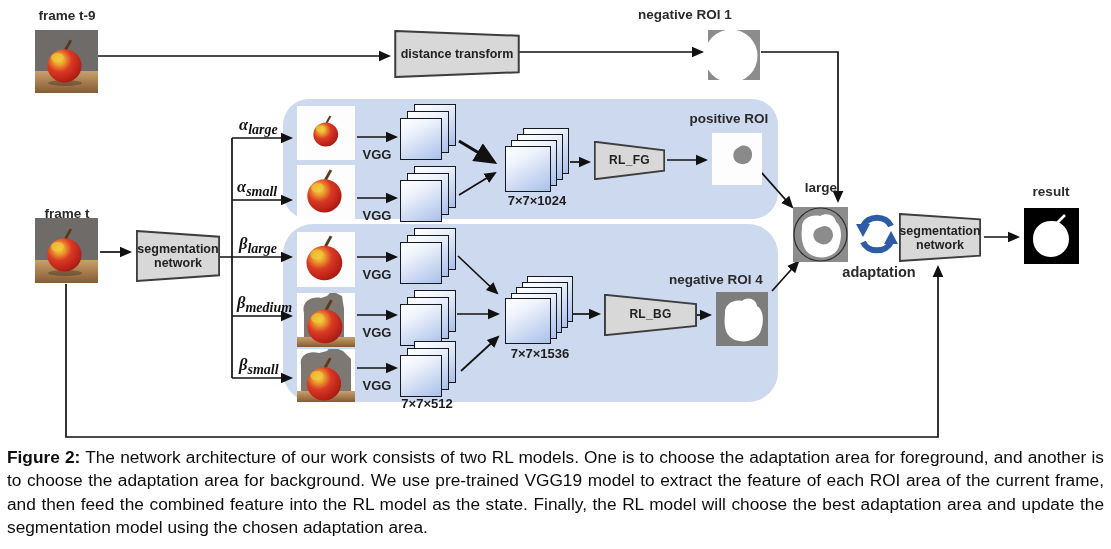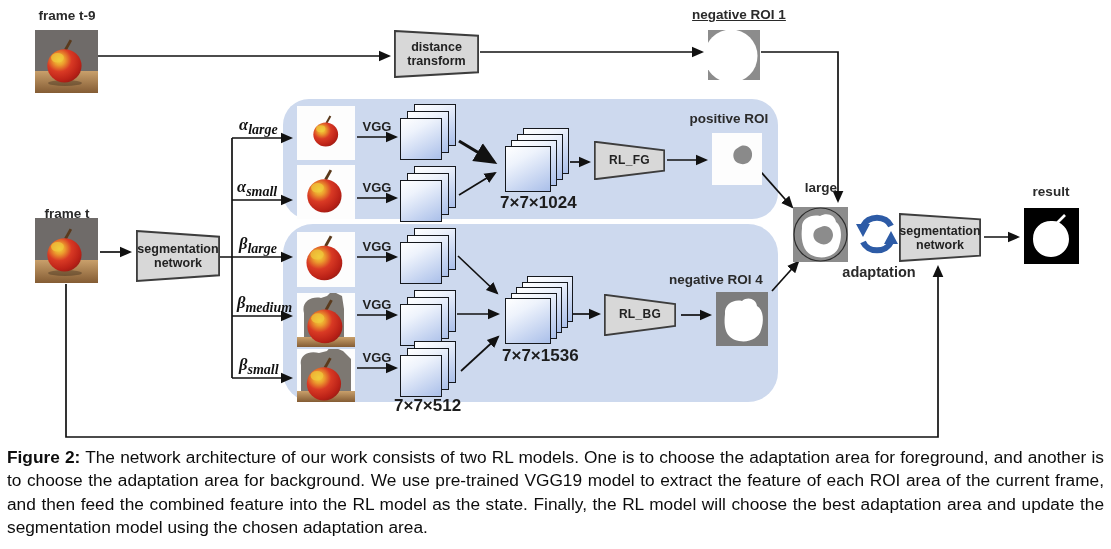--- a/index.html
+++ b/index.html
@@ -10,26 +10,26 @@
   .panel{position:absolute;background:#cdd9ee;}
   .trap{position:absolute;}
   .trap svg{position:absolute;left:0;top:0;width:100%;height:100%;}
   .trap .tlabel{position:absolute;left:0;right:0;top:50%;transform:translateY(-50%);
        text-align:center;font-weight:600;font-size:12.5px;line-height:1.15;color:#222;}
   .trap .rl{font-size:12px;font-weight:700;letter-spacing:.3px;}
   .stack{position:absolute;}
   .layer{position:absolute;border:1.5px solid #15181d;
        background:linear-gradient(150deg,#ffffff 0%,#eef3fc 30%,#aabfe9 100%);}
   .l40{width:40px;height:40px;} .l44{width:44px;height:44px;}
-  .dim{position:absolute;font-weight:700;font-size:17px;color:#1d1d1d;text-align:center;}
+  .dim{position:absolute;font-weight:700;font-size:13px;color:#1d1d1d;text-align:center;}
   .branch-label{position:absolute;font-family:"Liberation Serif",serif;
        font-style:italic;font-weight:700;font-size:16.5px;color:#111;}
   .branch-label sub{font-size:14px;font-weight:700;}
   .vgg{position:absolute;width:44px;text-align:center;font-weight:700;
-       font-size:13px;color:#222;}
+       font-size:13px;color:#222;margin-top:28px;}
   .imgbox{position:absolute;}
   .imgbox svg{display:block;width:100%;height:100%;}
   #caption{position:absolute;left:7px;top:446px;width:1097px;
        font-size:17.3px;line-height:23.3px;color:#0d0d0d;text-align:justify;}
   #caption .cap-bold{font-weight:700;}
   #connectors{position:absolute;left:0;top:0;pointer-events:none;}
 </style>
 </head>
 <body>
 
@@ -100,28 +100,28 @@
   <div class="lbl" style="left:36px;top:8px;width:62px;">frame t-9</div>
   <div class="imgbox" style="left:35px;top:30px;width:63px;height:63px;">
     <svg viewBox="0 0 63 63">
       <rect width="63" height="63" fill="#6f6b69"></rect>
       <rect y="41" width="63" height="22" fill="url(#gWood)"></rect>
       <ellipse cx="30" cy="53" rx="17" ry="3" fill="#000" opacity="0.25"></ellipse>
       <use href="#appleSym" x="9" y="9" width="43" height="45"></use>
     </svg>
   </div>
 
-  <div class="trap" style="left:394px;top:30px;width:85px;height:48px;">
+  <div class="trap" style="left:394px;top:30px;width:85px;height:48px;padding-left:41px;">
     <svg viewBox="0 0 100 100" preserveAspectRatio="none">
       <polygon points="1,2 99,12 99,88 1,98" fill="#d8d8d8" stroke="#3d3d3d" stroke-width="2" vector-effect="non-scaling-stroke"></polygon>
     </svg>
     <span class="tlabel">distance transform</span>
   </div>
 
-  <div class="lbl" style="left:689px;top:7px;width:100px;text-decoration:underline;">negative ROI 1</div>
+  <div class="lbl" style="left:635px;top:7px;width:100px;">negative ROI 1</div>
   <div class="imgbox" style="left:708px;top:30px;width:52px;height:50px;">
     <svg viewBox="0 0 52 50">
       <rect width="52" height="50" fill="#8c8c8c"></rect>
       <circle cx="23" cy="26" r="26.5" fill="#fff"></circle>
     </svg>
   </div>
 
   <div class="lbl" style="left:38px;top:198px;width:58px;margin-top:8px;">frame t</div>
   <div class="imgbox" style="left:35px;top:218px;width:63px;height:65px;">
     <svg viewBox="0 0 63 65">
@@ -234,21 +234,21 @@
   </div>
   <div class="dim" style="left:502px;top:346px;width:76px;">7×7×1536</div>
   <div class="dim" style="left:394px;top:396px;width:66px;">7×7×512</div>
 
   <div class="trap" style="left:594px;top:141px;width:71px;height:39px;">
     <svg viewBox="0 0 100 100" preserveAspectRatio="none">
       <polygon points="1,2 99,24 99,76 1,98" fill="#d8d8d8" stroke="#3d3d3d" stroke-width="2" vector-effect="non-scaling-stroke"></polygon>
     </svg>
     <span class="tlabel rl">RL_FG</span>
   </div>
-  <div class="trap" style="left:604px;top:294px;width:72px;height:42px;">
+  <div class="trap" style="left:604px;top:294px;width:93px;height:42px;">
     <svg viewBox="0 0 100 100" preserveAspectRatio="none">
       <polygon points="1,2 99,24 99,76 1,98" fill="#d8d8d8" stroke="#3d3d3d" stroke-width="2" vector-effect="non-scaling-stroke"></polygon>
     </svg>
     <span class="tlabel rl">RL_BG</span>
   </div>
 
   <div class="lbl" style="left:683px;top:111px;width:92px;">positive ROI</div>
   <div class="imgbox" style="left:712px;top:133px;width:50px;height:52px;">
     <svg viewBox="0 0 50 52">
         <rect width="50" height="52" fill="#fdfdfd"></rect>

